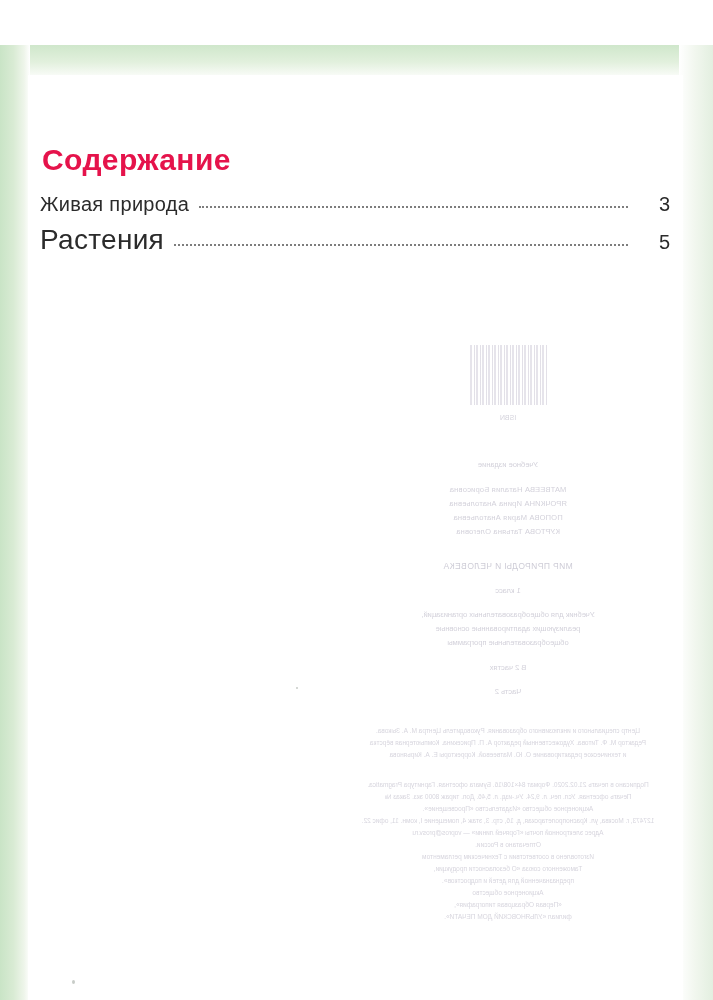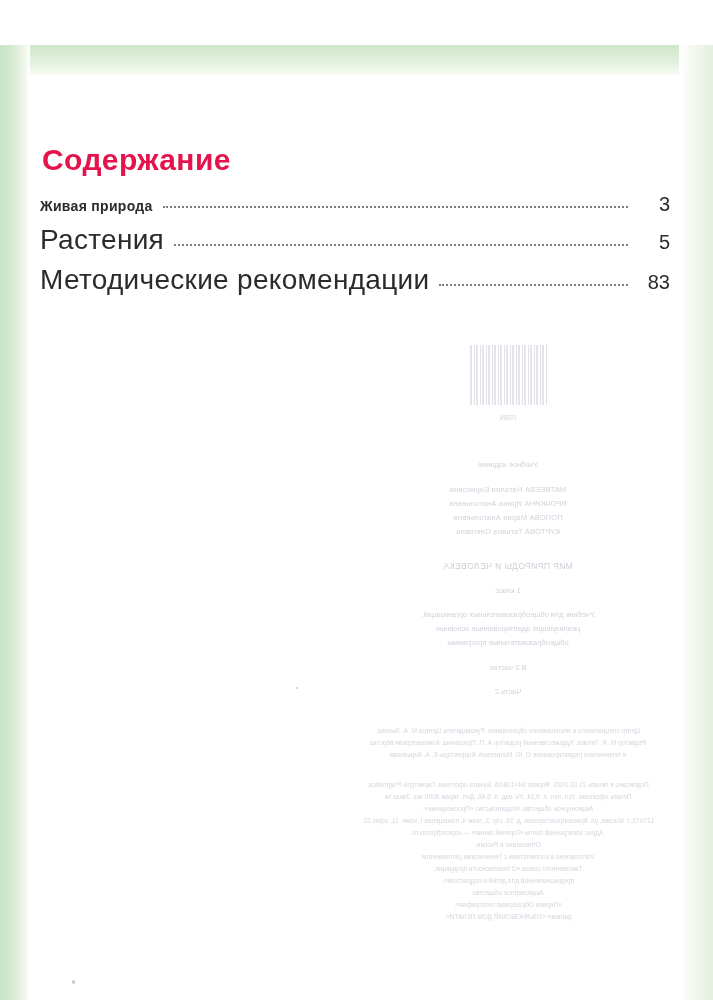--- a/index.html
+++ b/index.html
@@ -88,22 +88,22 @@
     width: 100%;
     margin-bottom: 8px;
     color: #2b2b2b;
   }
   .toc-label {
     font-size: 28px;
     white-space: nowrap;
     letter-spacing: .3px;
   }
   .toc-row.bold .toc-label {
-    font-weight: bold;
-    font-size: 14px;
+    font-weight: normal;
+    font-size: 20px;
   }
   .toc-dots {
     flex: 1;
     margin: 0 8px 0 10px;
     position: relative;
     bottom: 3px;
     border-bottom: 2px dotted #7d7d7d;
     height: 1px;
   }
   .toc-page {
@@ -189,25 +189,20 @@
       </div>
 
       <div class="toc-row">
         <span class="toc-label">Растения</span>
         <span class="toc-dots"></span>
         <span class="toc-page">5</span>
       </div>
 
 
 
-      <div class="toc-row">
-        <span class="toc-label">Методические рекомендации</span>
-        <span class="toc-dots"></span>
-        <span class="toc-page">83</span>
-      </div>
 
     </div>
 
     <div class="showthrough">
       <div class="st-barcode"></div>
       <div class="st-isbn">ISBN</div>
 
       <div class="st-small">Учебное издание</div>
       <div class="st-gap-s"></div>
 

